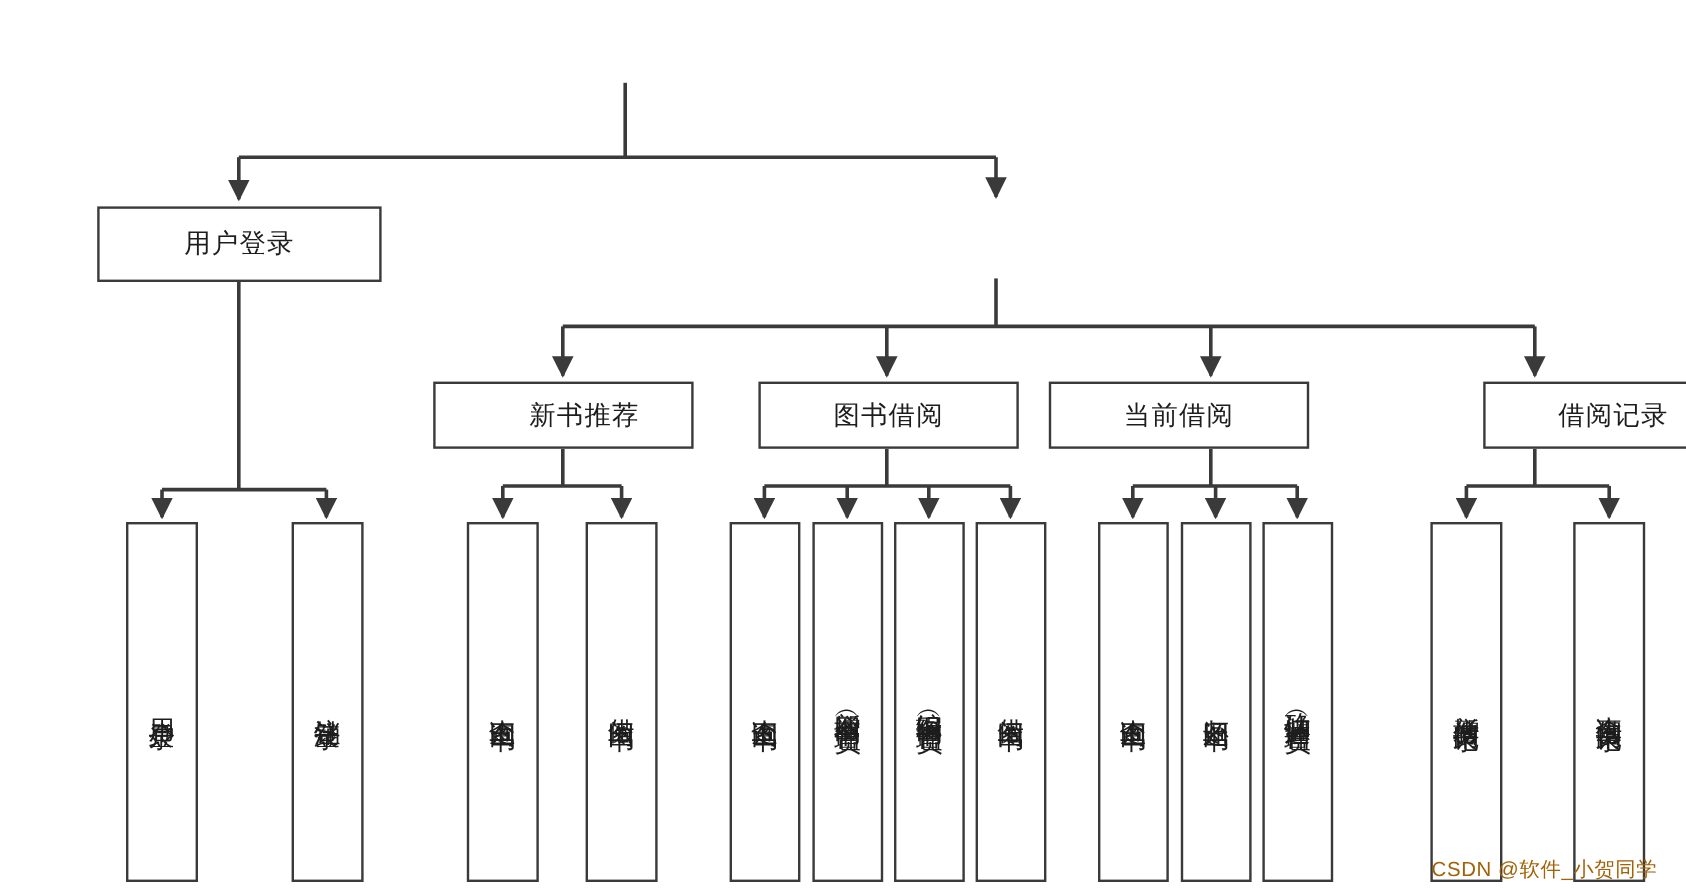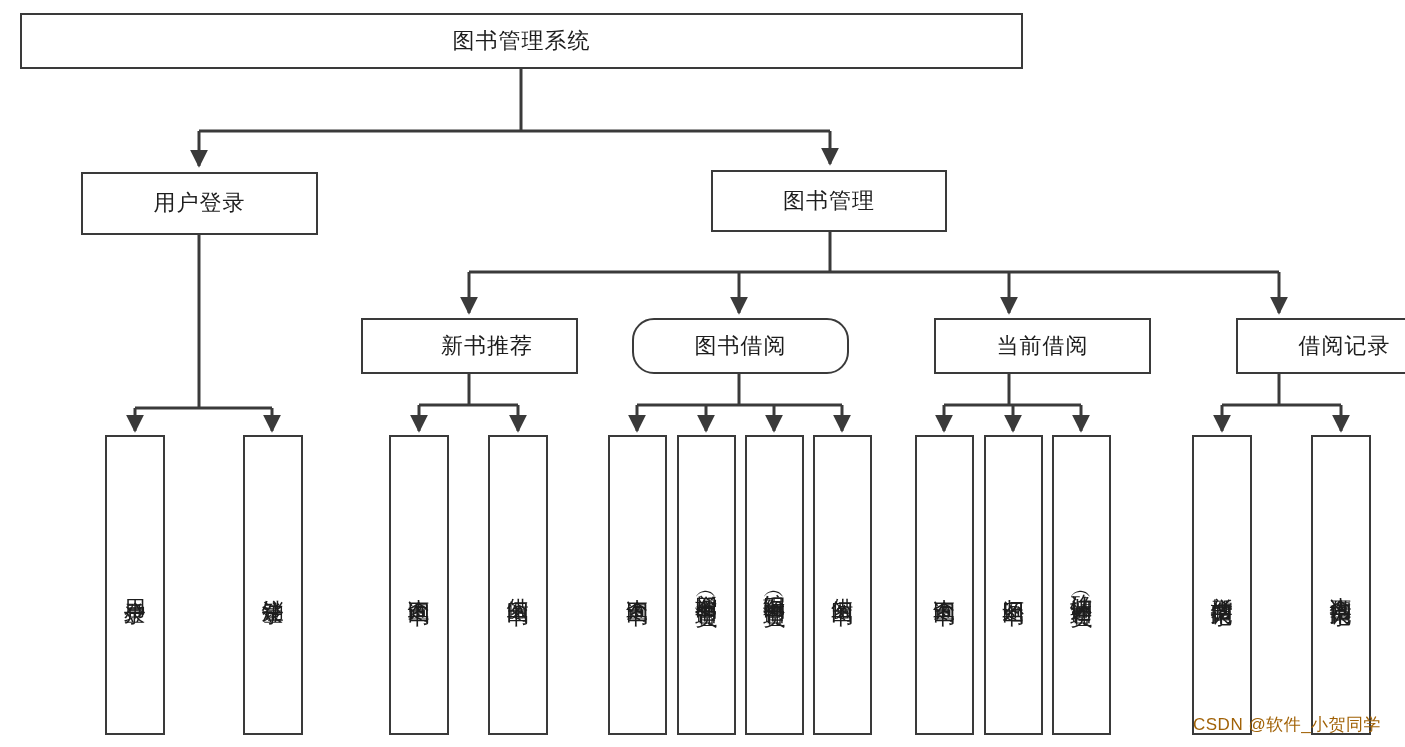--- a/index.html
+++ b/index.html
@@ -113,38 +113,32 @@
       <path d="M 1013 405 L 1013 431" marker-end="url(#arrow)"></path>
       <path d="M 1081 405 L 1081 431" marker-end="url(#arrow)"></path>
 
       <path d="M 1279 374 L 1279 405"></path>
       <path d="M 1222 405 L 1341 405"></path>
       <path d="M 1222 405 L 1222 431" marker-end="url(#arrow)"></path>
       <path d="M 1341 405 L 1341 431" marker-end="url(#arrow)"></path>
     </g>
   </svg>
 
-  <div class="node horiz" style="left:20px; top:13px; width:1003px; height:56px;">
-    <span>图书管理系统</span>
-  </div>
 
   <div class="node horiz" style="left:81px; top:172px; width:237px; height:63px;">
     <span>用户登录</span>
-  </div>
-  <div class="node horiz" style="left:711px; top:170px; width:236px; height:62px;">
-    <span>图书管理</span>
   </div>
 
   <div class="node horiz" style="left:361px; top:318px; width:217px; height:56px;padding-left:35px;">
     <span>新书推荐</span>
   </div>
-  <div class="node horiz" style="left:632px; top:318px; width:217px; height:56px;border-radius:22px;">
+  <div class="node horiz" style="left:632px; top:318px; width:217px; height:56px;">
     <span>图书借阅</span>
   </div>
-  <div class="node horiz" style="left:934px; top:318px; width:217px; height:56px;">
+  <div class="node horiz" style="left:874px; top:318px; width:217px; height:56px;">
     <span>当前借阅</span>
   </div>
   <div class="node horiz" style="left:1236px; top:318px; width:217px; height:56px;">
     <span>借阅记录</span>
   </div>
 
   <div class="node vert" style="left:105px; top:435px; width:60px; height:300px;">
     <span class="vtext">用户登录</span>
   </div>
   <div class="node vert" style="left:243px; top:435px; width:60px; height:300px;">

